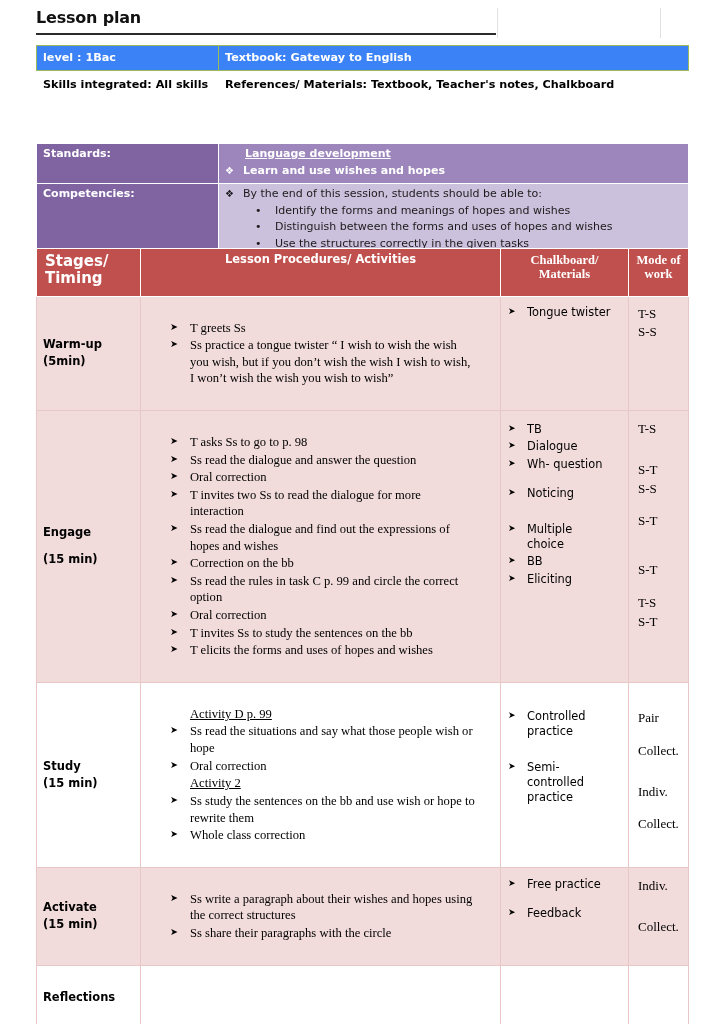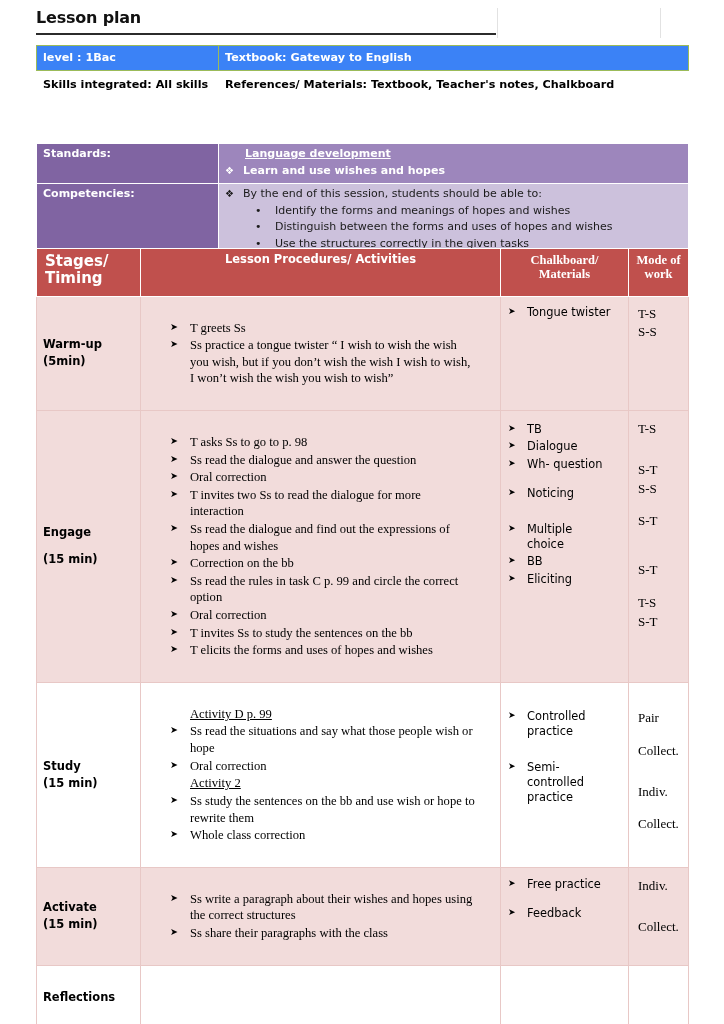--- a/index.html
+++ b/index.html
@@ -489,21 +489,21 @@
       </tr>
 
       <tr class="pink">
         <td class="stage">
           <div>Activate</div>
           <div>(15 min)</div>
         </td>
         <td class="proc">
           <ul class="arrows">
             <li>Ss write a paragraph about their wishes and hopes using the correct structures</li>
-            <li>Ss share their paragraphs with the class</li>
+            <li>Ss share their paragraphs with the circle</li>
           </ul>
         </td>
         <td class="tech" style="padding-top:9px;">
           <ul class="tech-list">
             <li>Free practice</li>
             <li class="spacer-top">Feedback</li>
           </ul>
         </td>
         <td class="mode" style="padding-top:9px;">
           <span class="mode-line">Indiv.</span>

